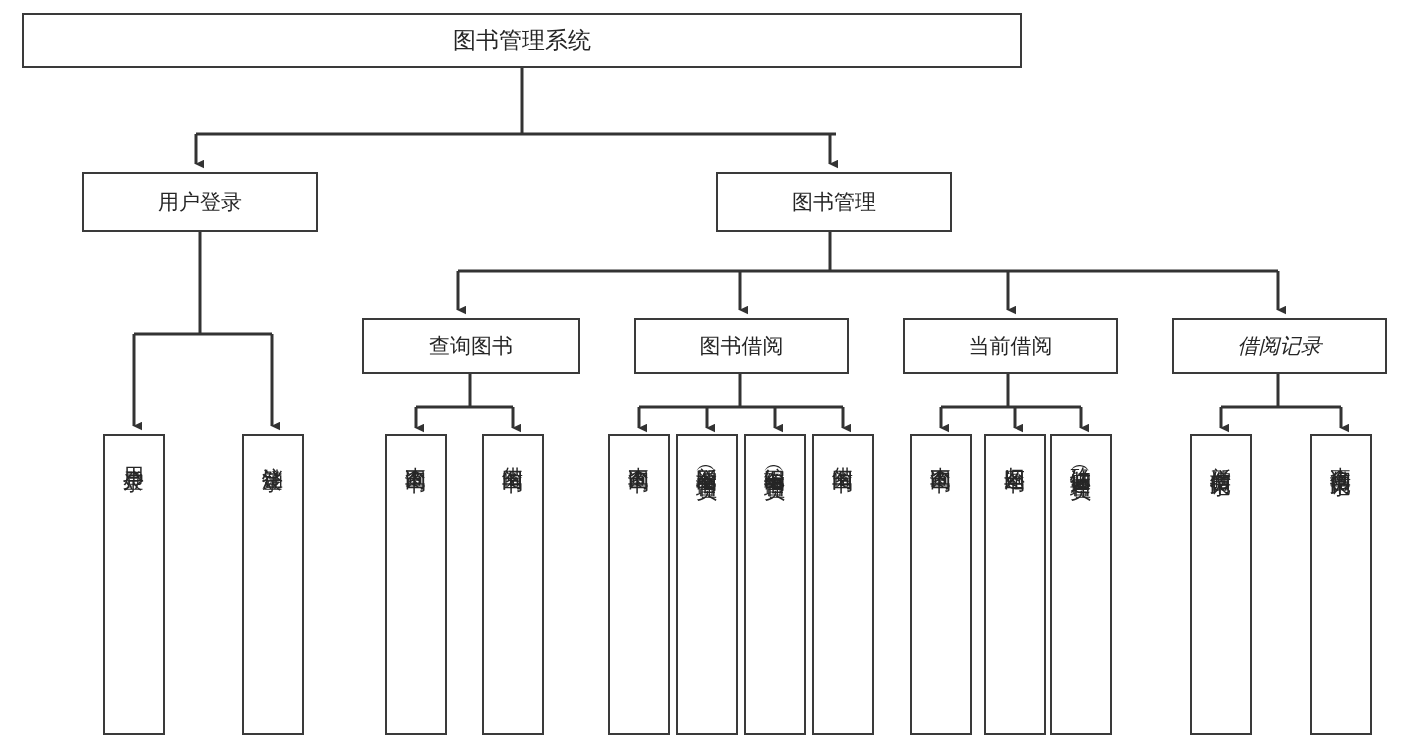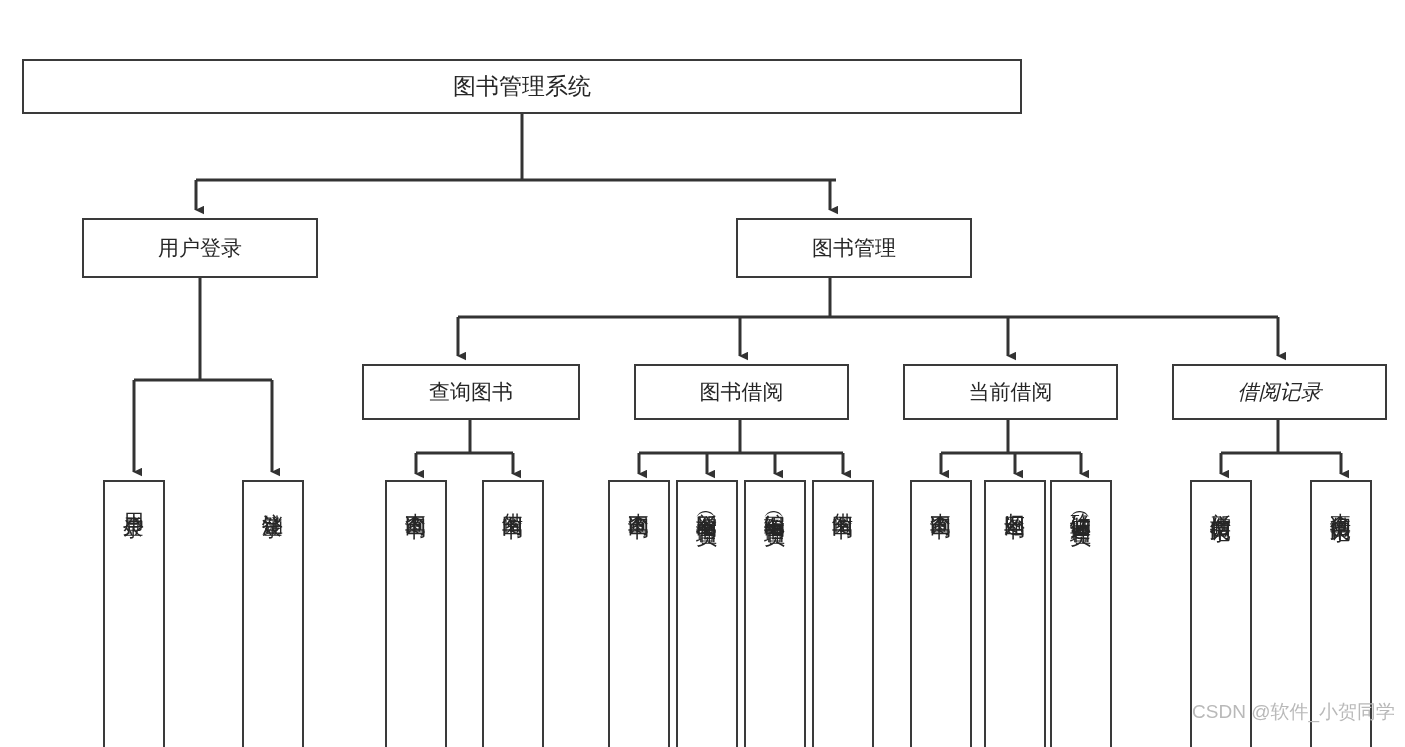--- a/index.html
+++ b/index.html
@@ -11,21 +11,20 @@
     width: 1405px;
     height: 747px;
     font-family: "Liberation Sans", "DejaVu Sans", sans-serif;
     overflow: hidden;
     position: relative;
   }
   #diagram-root {
     position: relative;
     width: 1405px;
     height: 685px;
-    margin-top: 46px;
   }
   svg.connectors {
     position: absolute;
     top: 0;
     left: 0;
     width: 1405px;
     height: 747px;
   }
   .node {
     position: absolute;
@@ -134,21 +133,21 @@
     </g>
   </svg>
 
   <div class="node horizontal title-node" style="left:22px; top:13px; width:1000px; height:55px;">
     <span class="node-label">图书管理系统</span>
   </div>
 
   <div class="node horizontal level2-node" style="left:82px; top:172px; width:236px; height:60px;">
     <span class="node-label">用户登录</span>
   </div>
-  <div class="node horizontal level2-node" style="left:736px; top:172px; width:236px; height:60px;">
+  <div class="node horizontal level2-node" style="left:716px; top:172px; width:236px; height:60px;">
     <span class="node-label">图书管理</span>
   </div>
 
   <div class="node horizontal level3-node" style="left:362px; top:318px; width:218px; height:56px;">
     <span class="node-label">查询图书</span>
   </div>
   <div class="node horizontal level3-node" style="left:634px; top:318px; width:215px; height:56px;">
     <span class="node-label">图书借阅</span>
   </div>
   <div class="node horizontal level3-node" style="left:903px; top:318px; width:215px; height:56px;">
@@ -191,15 +190,14 @@
   <div class="node vertical leaf-node" style="left:1050px; top:434px; width:62px; height:301px;">
     <span class="node-label">确认归还（管理员）</span>
   </div>
   <div class="node vertical leaf-node" style="left:1190px; top:434px; width:62px; height:301px;">
     <span class="node-label">新增借阅记录</span>
   </div>
   <div class="node vertical leaf-node" style="left:1310px; top:434px; width:62px; height:301px;">
     <span class="node-label">查询借阅记录</span>
   </div>
 
-  <div class="watermark">CSDN @软件_小贺同学</div>
 
 </div>
 
 </body></html>

